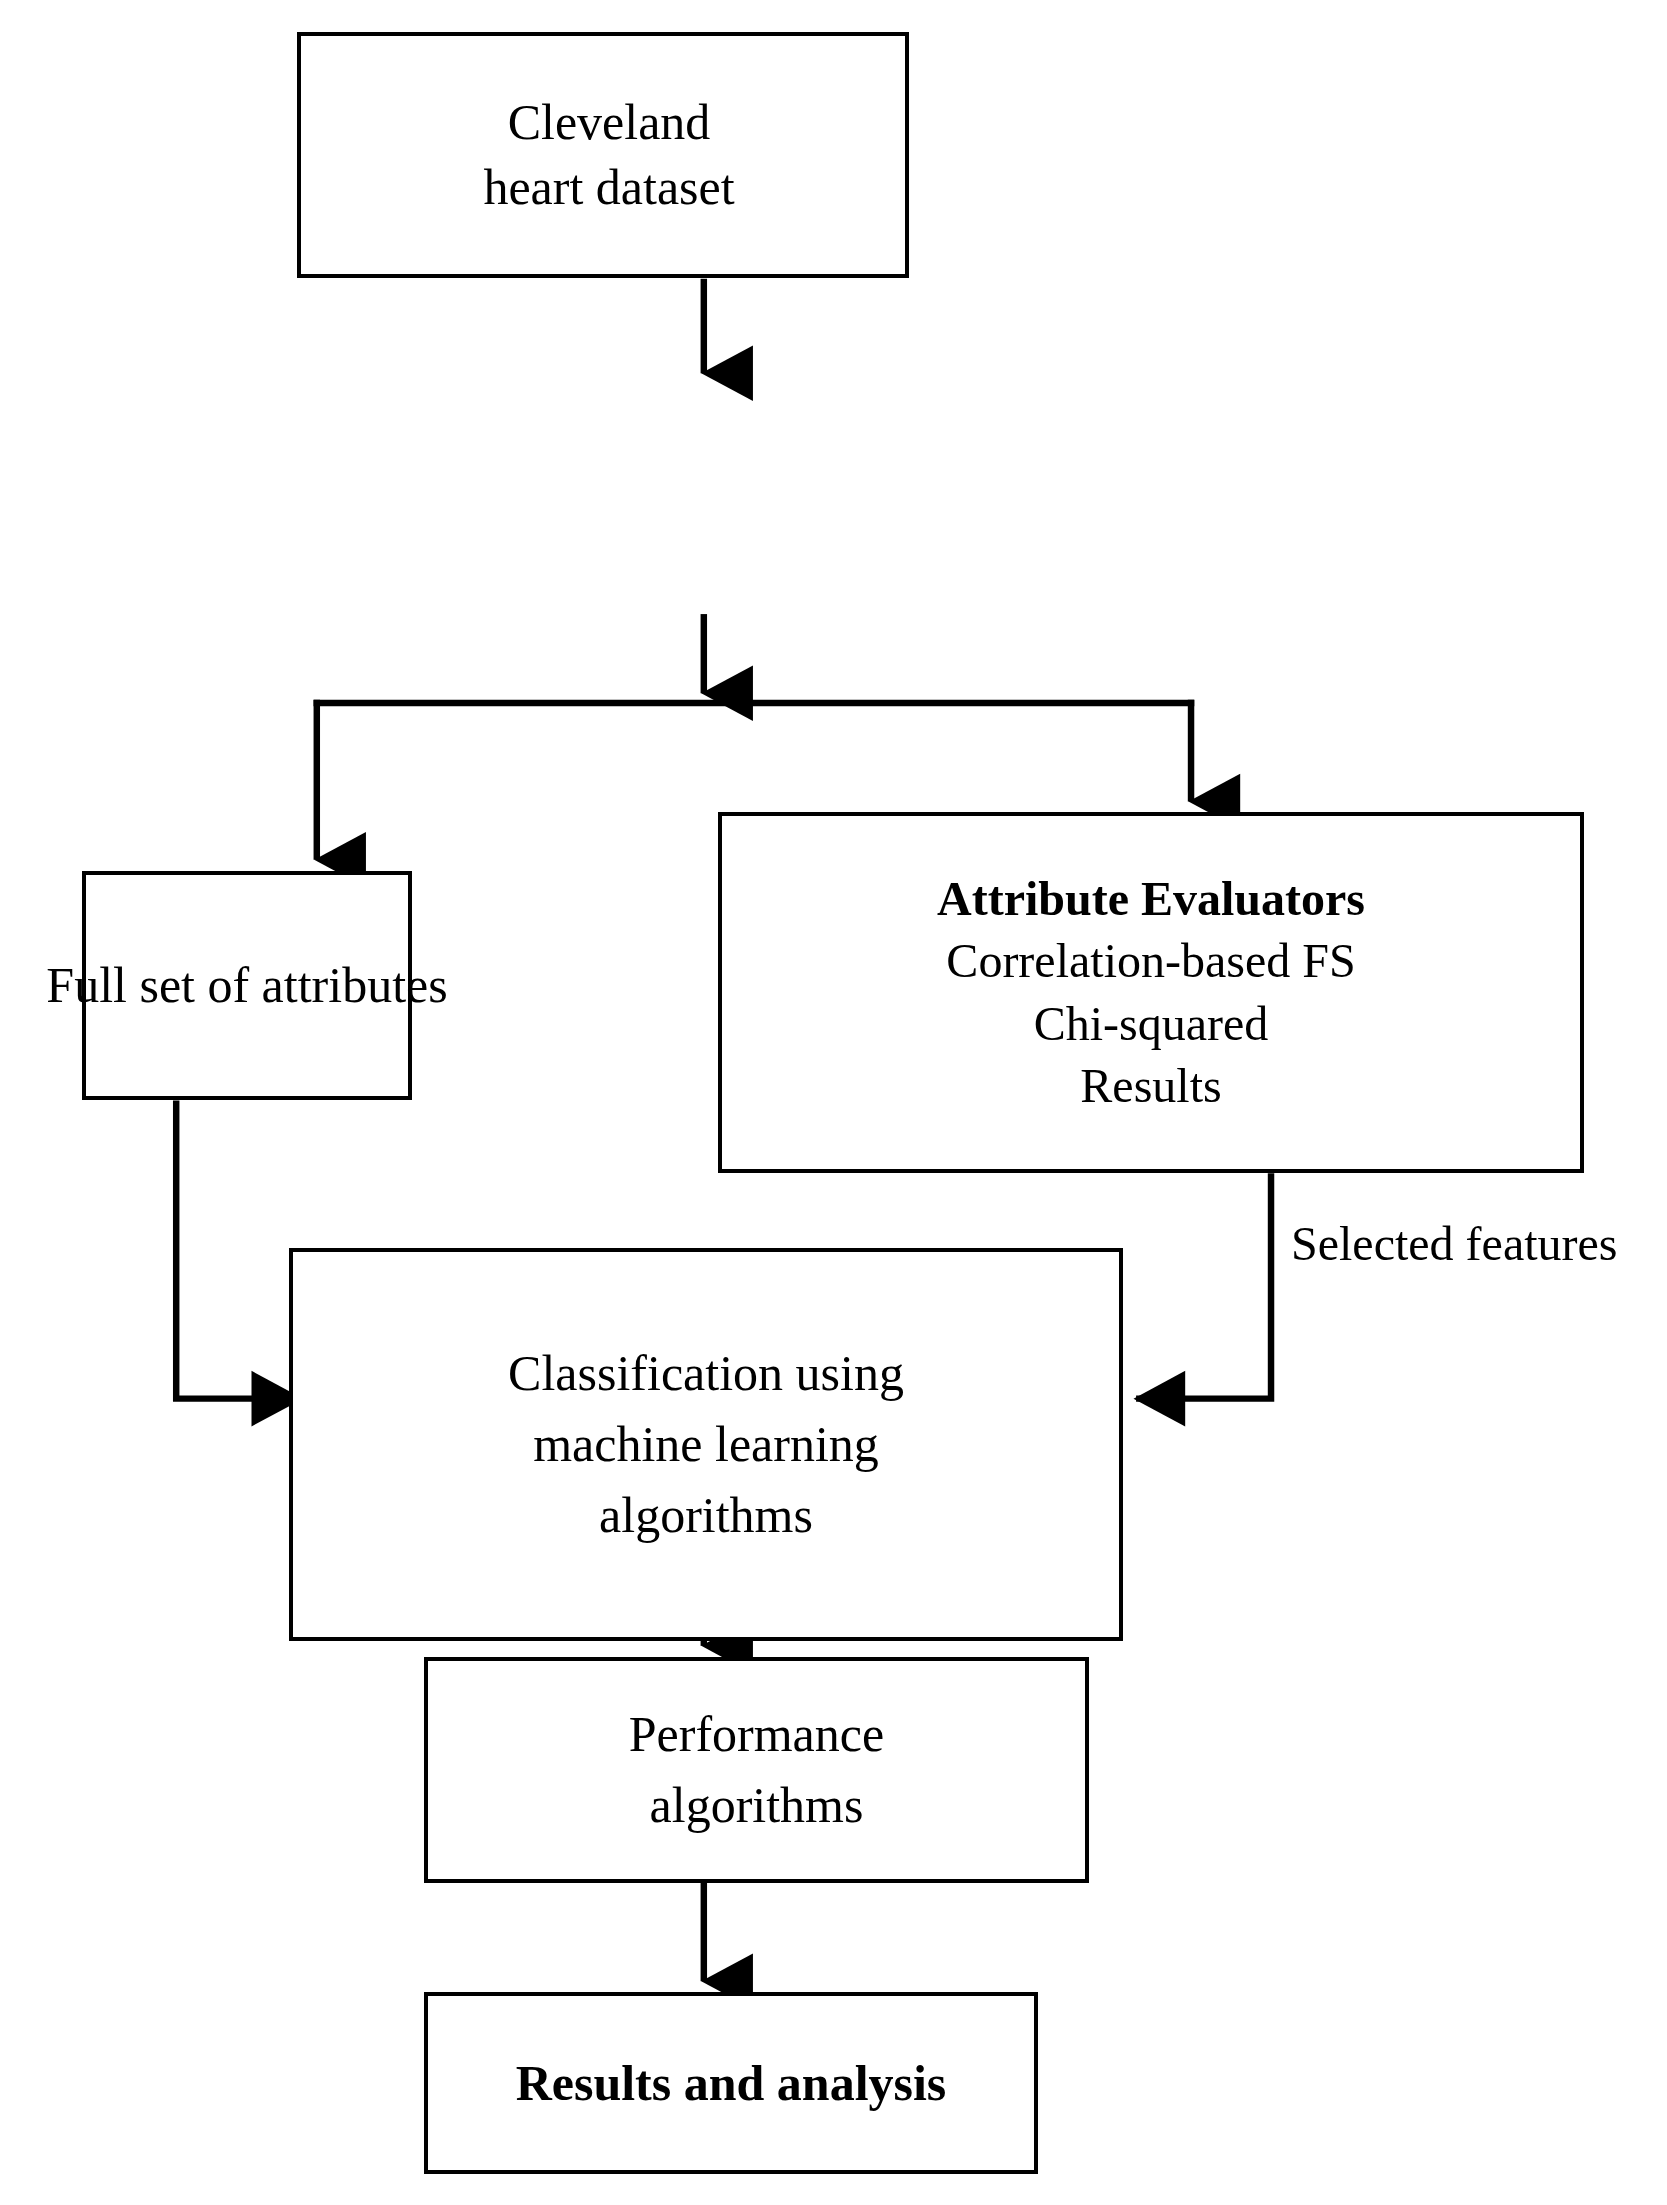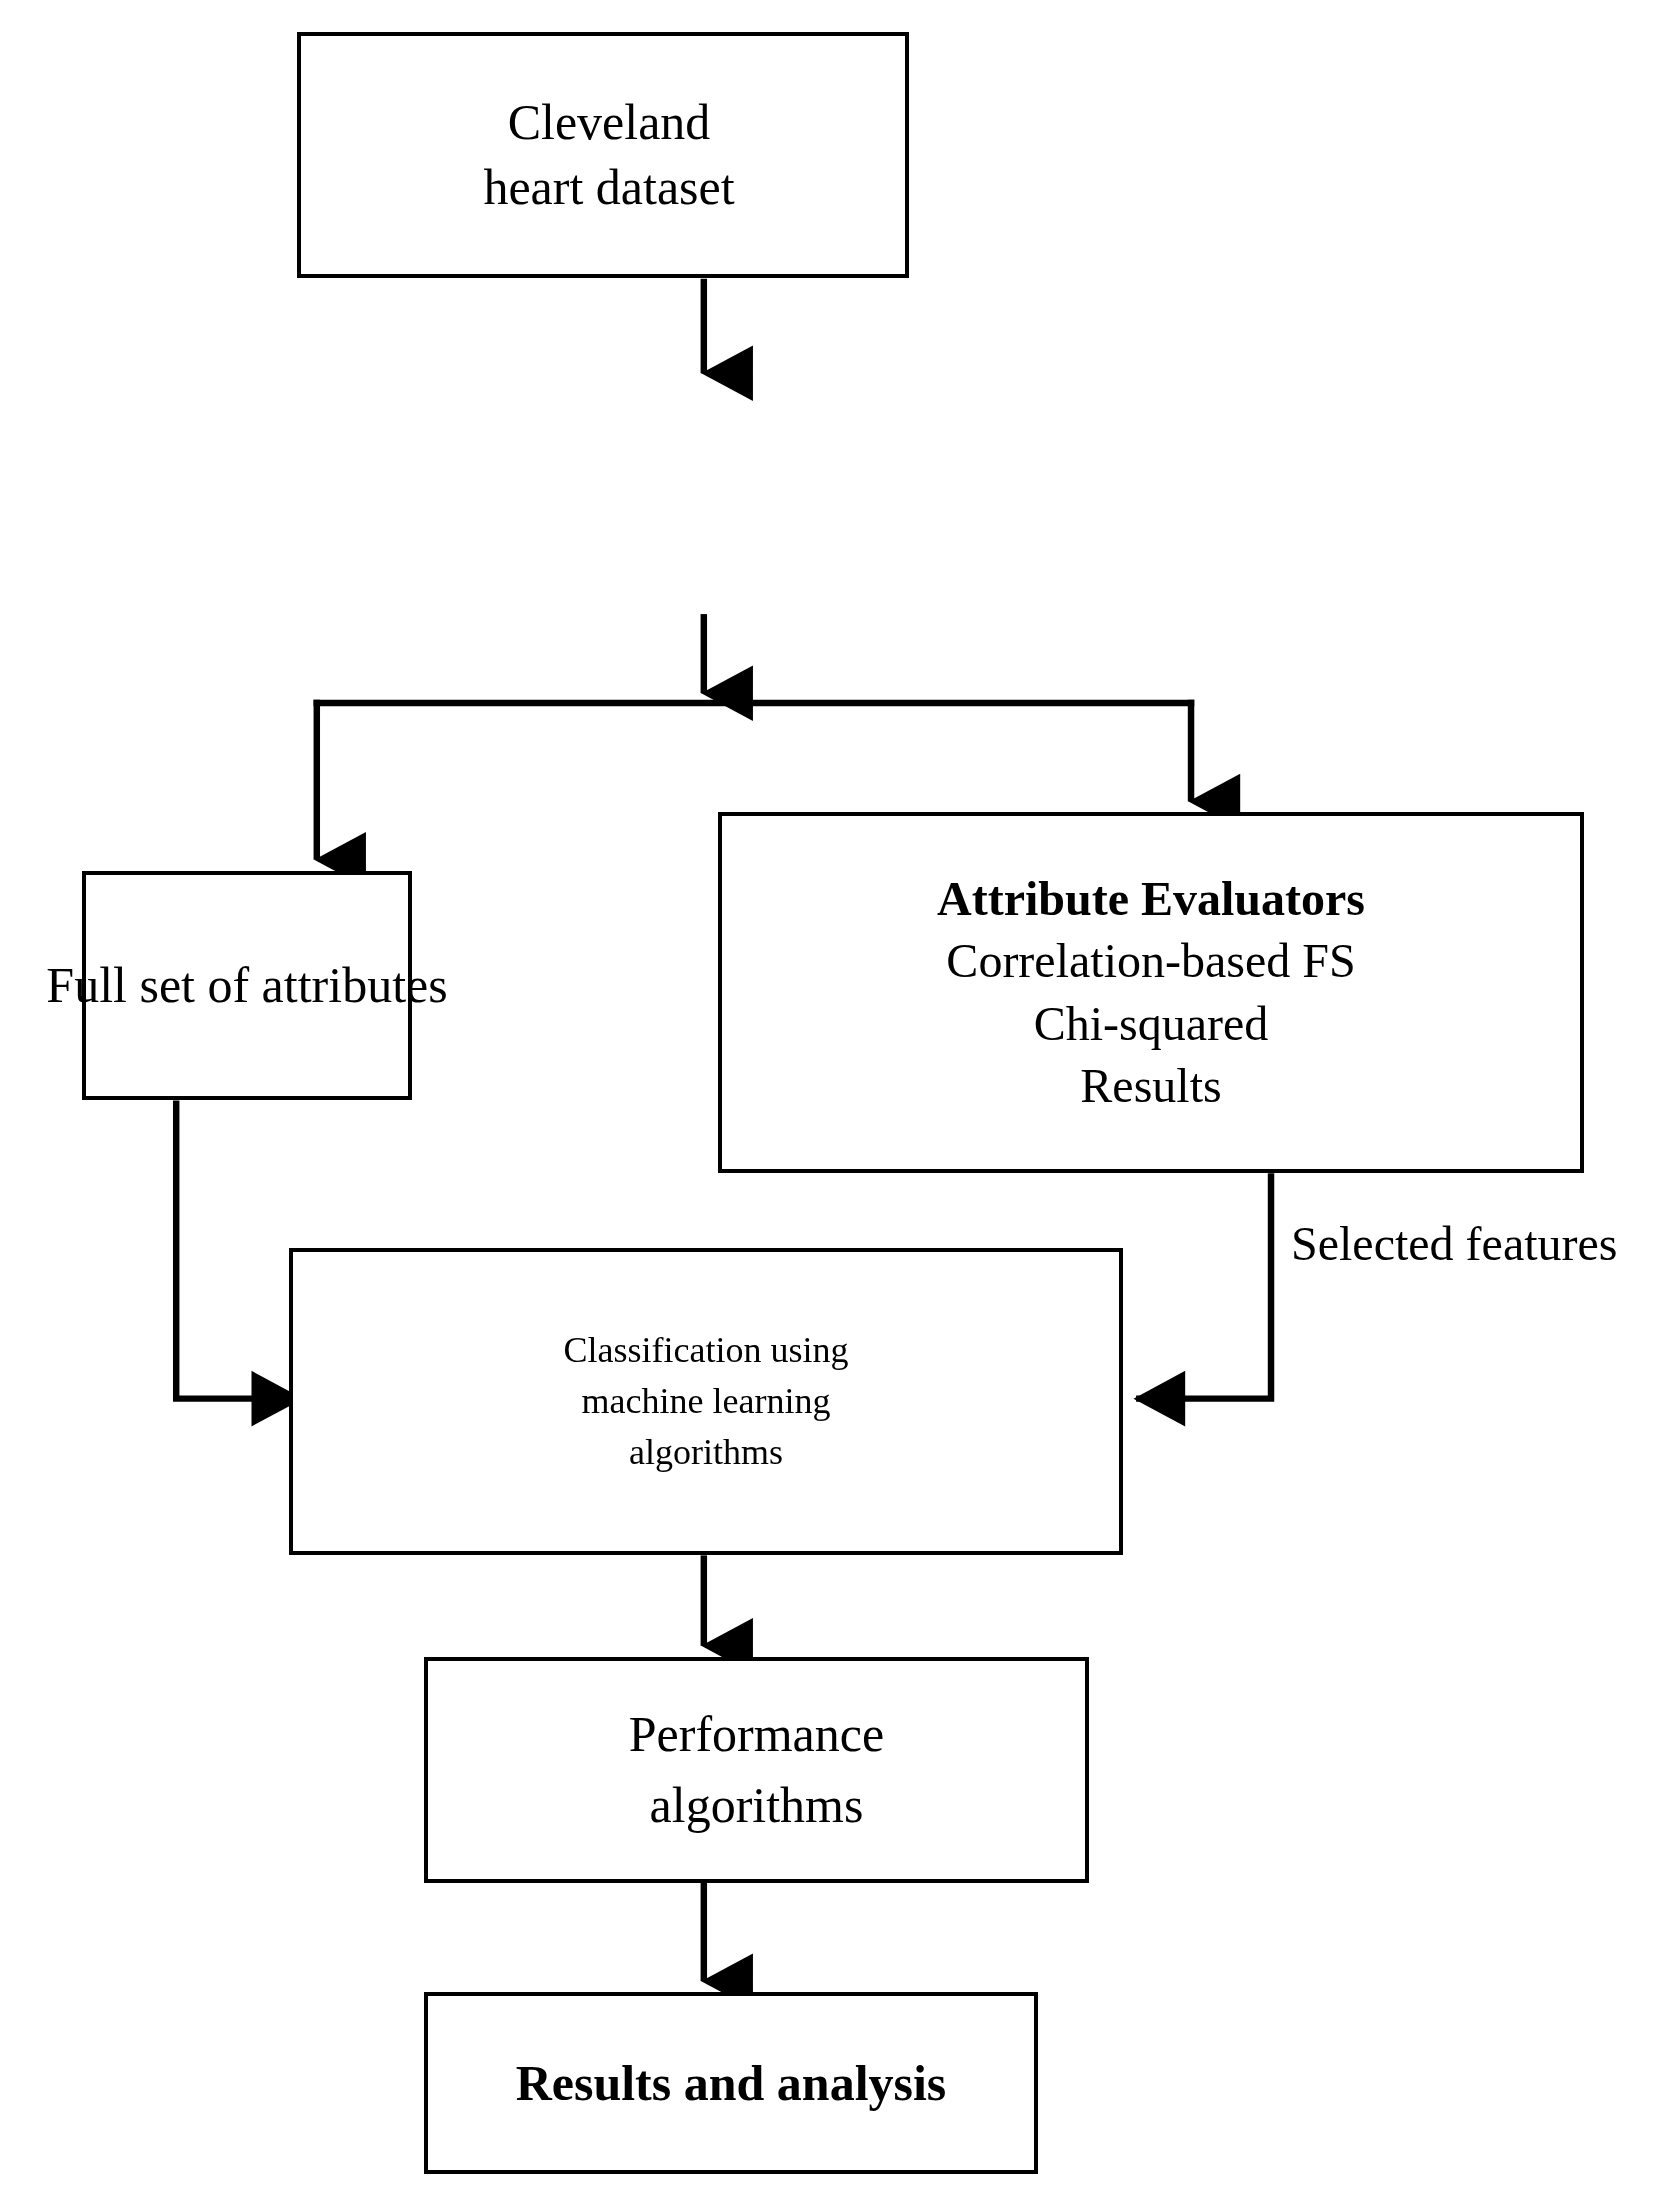--- a/index.html
+++ b/index.html
@@ -9,21 +9,21 @@
   svg.lines{position:absolute;left:0;top:0;width:1667px;height:2205px;pointer-events:none;}
   .node{position:absolute;box-sizing:border-box;border:4px solid #000;background:#fff;
         display:flex;flex-direction:column;align-items:center;justify-content:center;
         text-align:center;line-height:1.30;}
   .node .ln{display:block;white-space:nowrap;}
   .n-cleveland{left:297px;top:32px;width:612px;height:246px;font-size:50px;padding-left:12px;}
   .n-preproc  {left:297px;top:384px;width:612px;height:230px;font-size:50px;}
   .n-fullset  {left:34px; top:871px;width:330px;height:229px;font-size:50px;margin-left:48px;}
   .n-attreval {left:718px;top:812px;width:866px;height:361px;font-size:48px;}
   .n-attreval .hdr{font-weight:bold;}
-  .n-classify {left:289px;top:1248px;width:834px;height:307px;font-size:36px;line-height:1.42;}
+  .n-classify {left:289px;top:1248px;width:834px;height:393px;font-size:50px;line-height:1.42;}
   .n-perf     {left:424px;top:1657px;width:665px;height:226px;font-size:50px;line-height:1.42;}
   .n-results  {left:424px;top:1992px;width:614px;height:182px;font-size:50px;font-weight:bold;}
   .edge-label{position:absolute;text-align:center;font-size:48px;line-height:1.32;white-space:nowrap;}
   .l-selected{left:1291px;top:1212px;width:259px;}
 </style>
 </head>
 <body>
 
 <div id="canvas">
 

